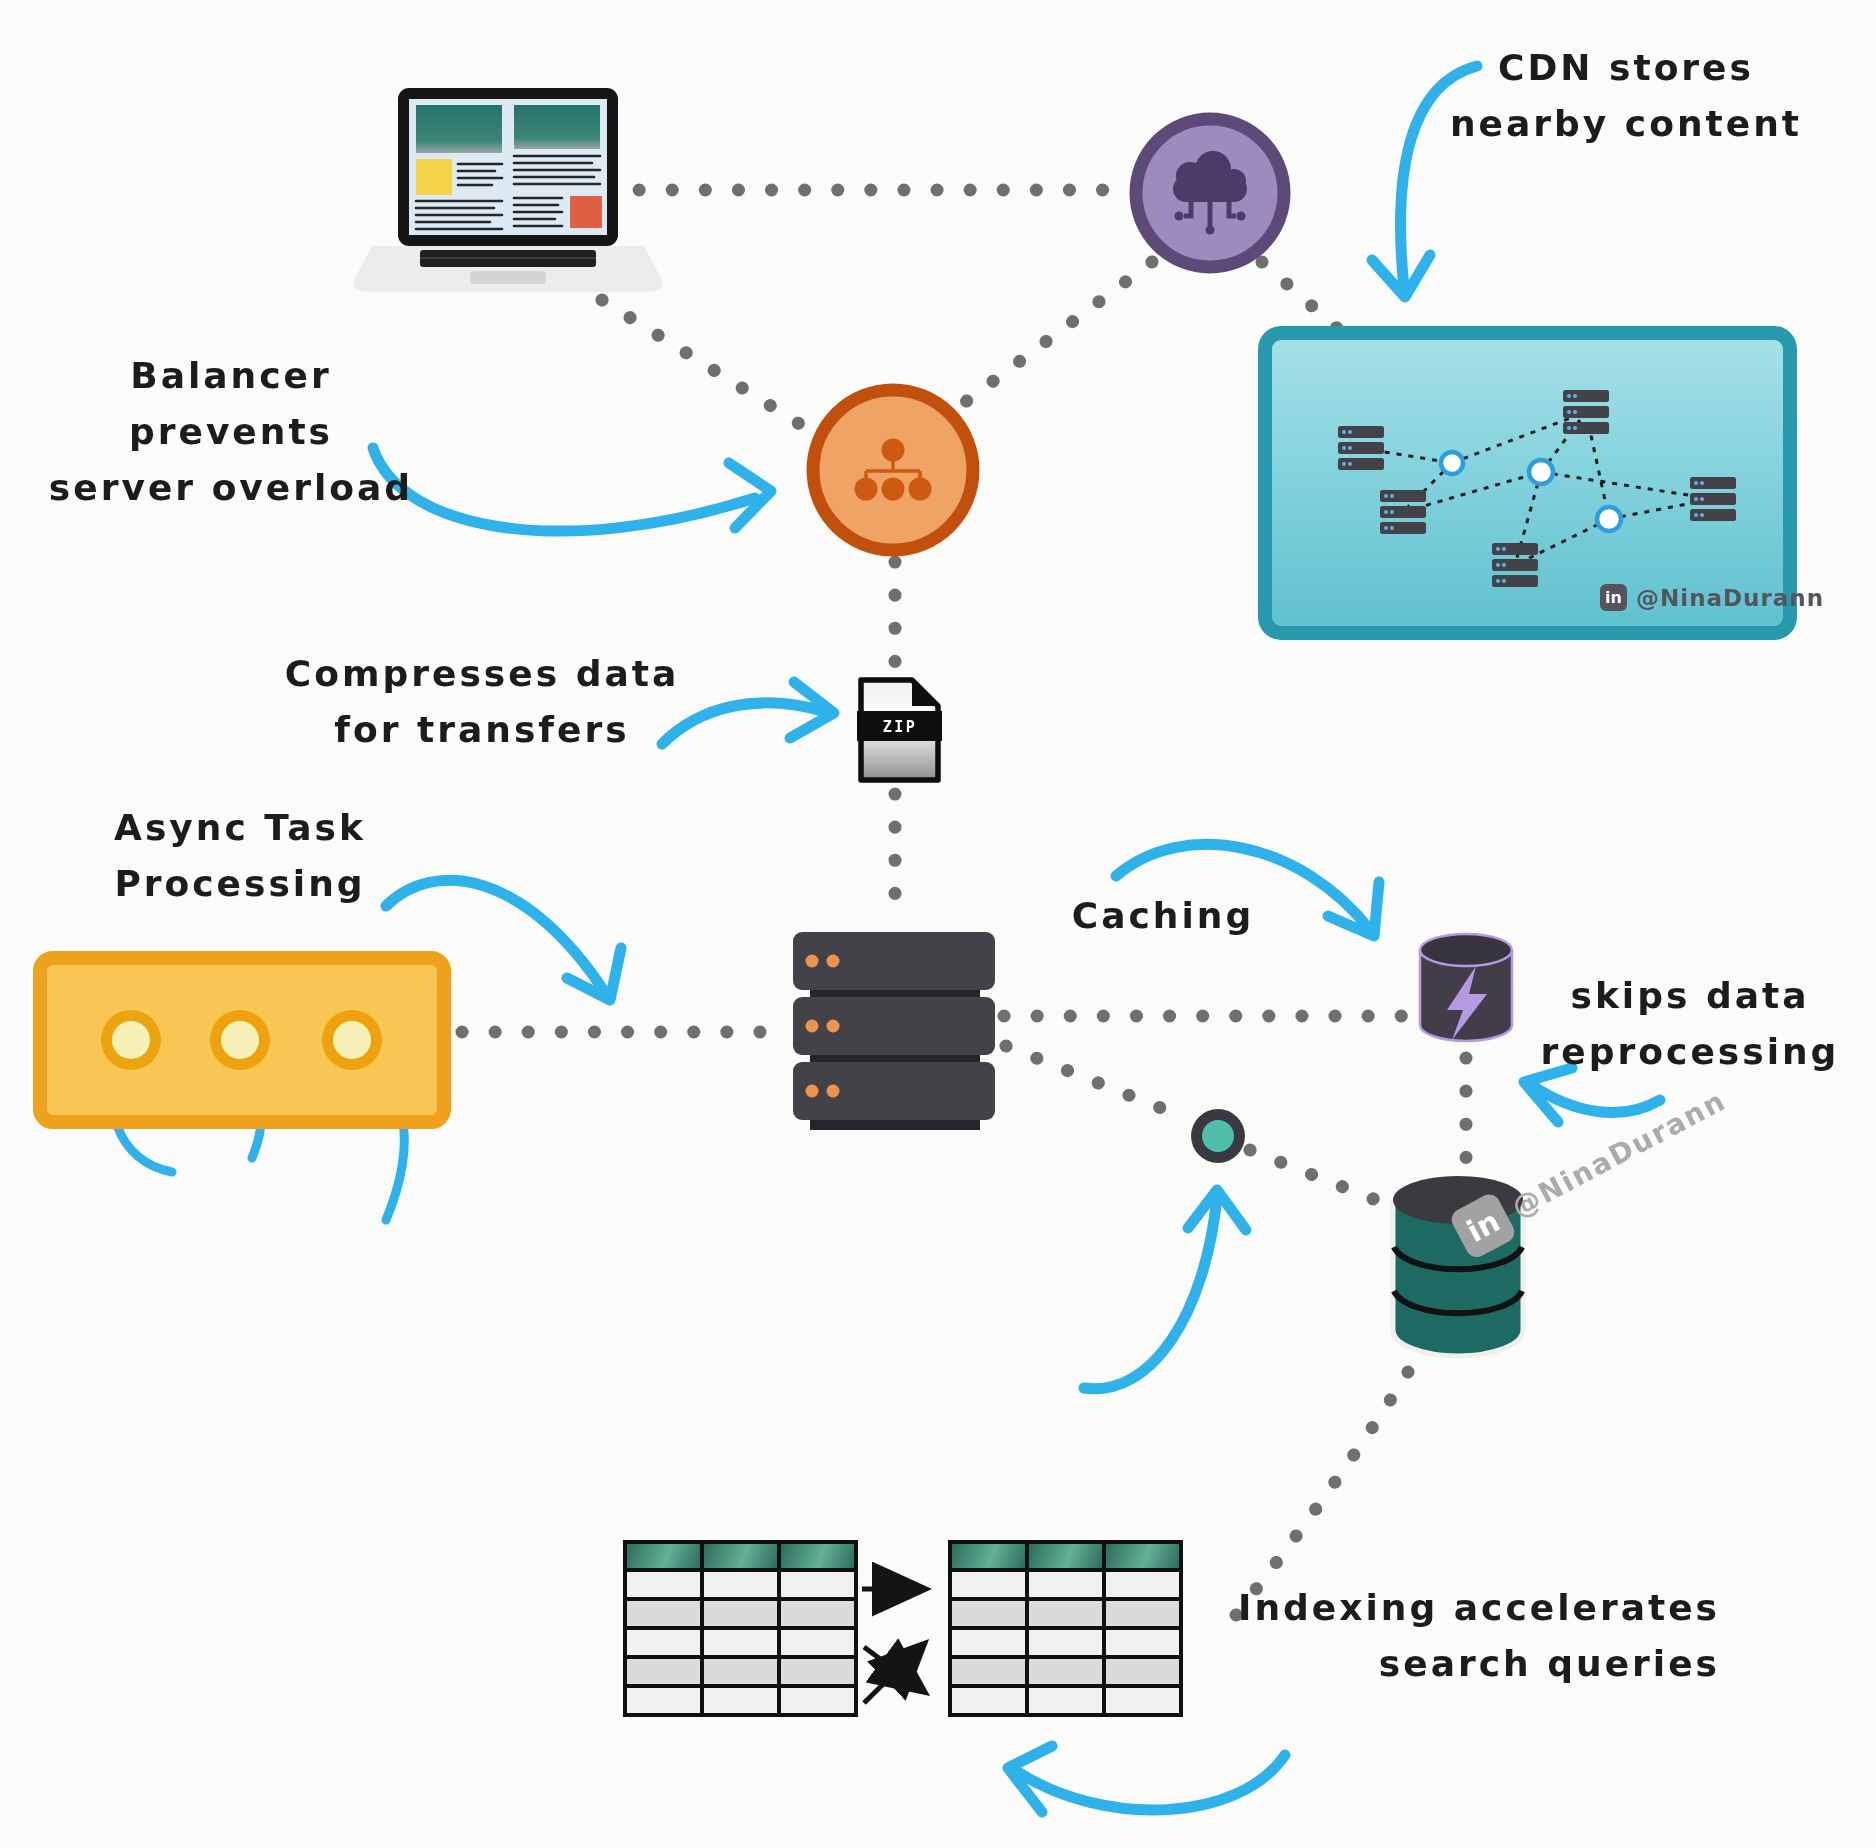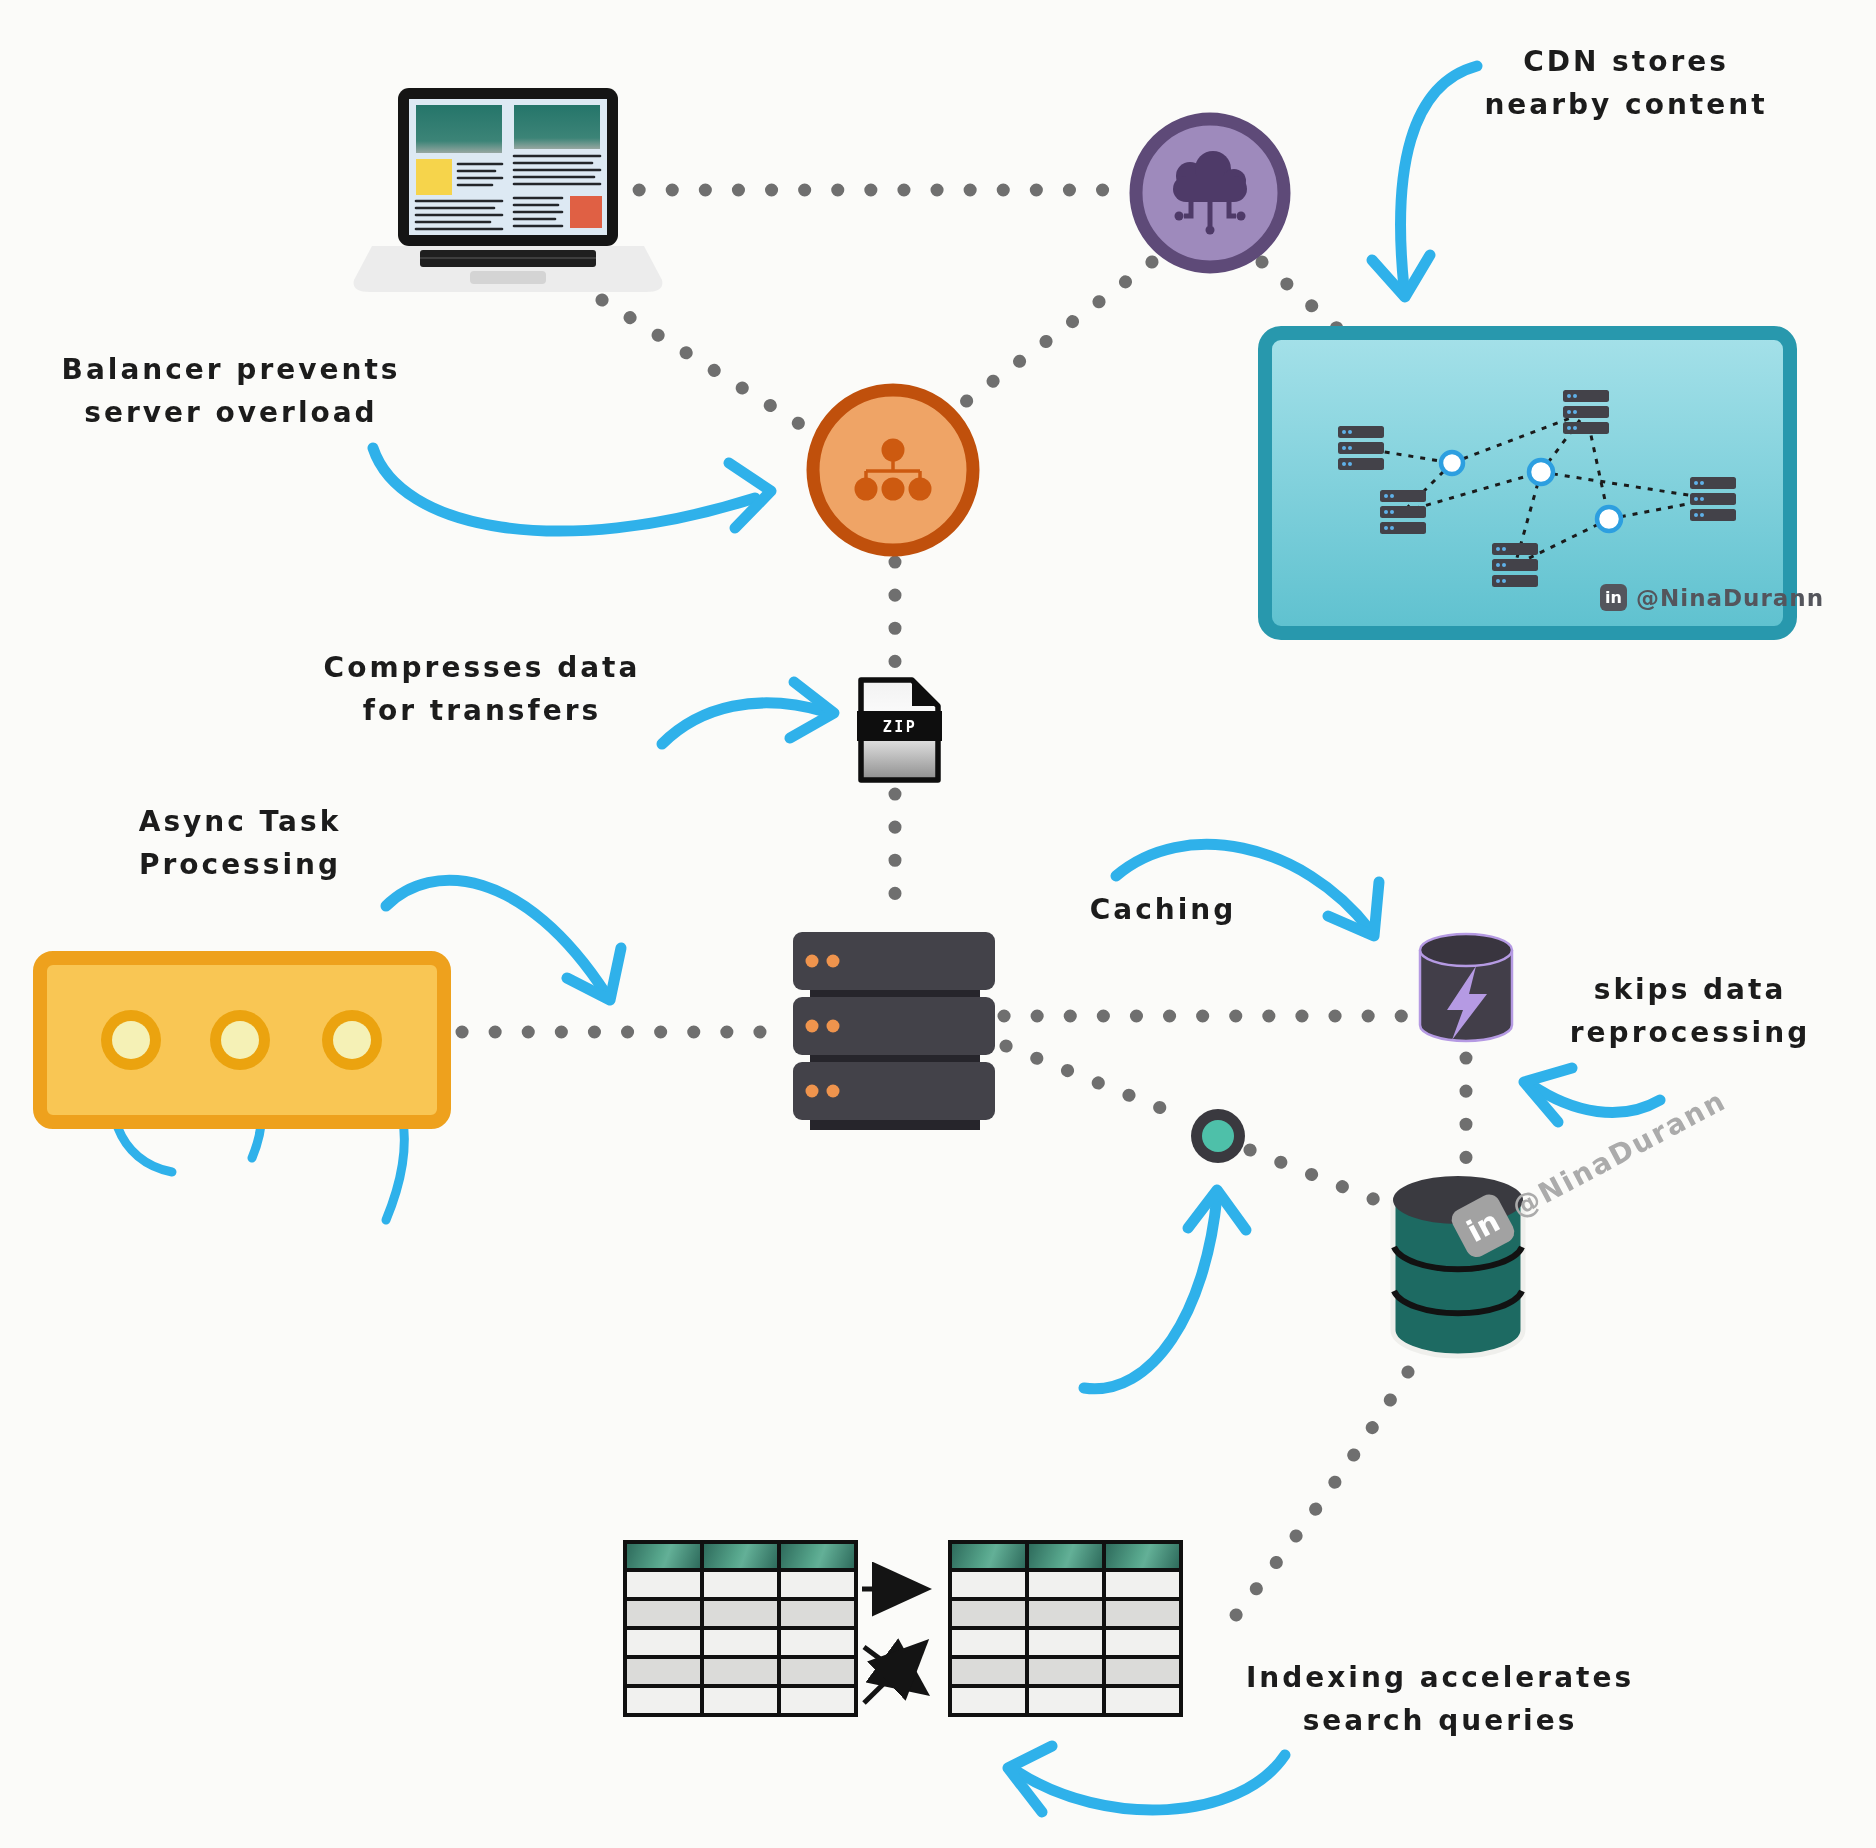--- a/index.html
+++ b/index.html
@@ -15,21 +15,21 @@
     --table-header-teal:#3b8271;
   }
   html,body{margin:0;padding:0;background:#fbfbf9;}
   #canvas{position:relative;width:1876px;height:1848px;background:#fbfbf9;overflow:hidden;
           font-family:"DejaVu Sans","Liberation Sans",sans-serif;}
   #wires{position:absolute;left:0;top:0;}
   .dots{fill:none;stroke:var(--dot-gray);stroke-width:13;stroke-linecap:round;stroke-dasharray:0.1 33;}
   .edash{fill:none;stroke:#1b1b1b;stroke-width:3;stroke-dasharray:5 7;}
   .barrow{fill:none;stroke:var(--arrow-blue);stroke-width:11;stroke-linecap:round;stroke-linejoin:round;}
   .warrow{fill:none;stroke:var(--arrow-blue);stroke-width:9;stroke-linecap:round;stroke-linejoin:round;}
-  .note{position:absolute;font-weight:600;font-size:28px;line-height:1.55;letter-spacing:3px;
+  .note{position:absolute;font-weight:600;font-size:36px;line-height:1.55;letter-spacing:3px;
         color:var(--text-dark);text-align:center;white-space:pre-line;}
   .wm{position:absolute;display:flex;align-items:center;gap:9px;}
   .wm .in-badge{display:flex;align-items:center;justify-content:center;background:#54555c;color:#fff;
         border-radius:6px;font-weight:bold;}
   .wm .wm-text{font-weight:bold;color:#54555c;letter-spacing:1px;}
   .wm-box .in-badge{width:27px;height:27px;font-size:16px;}
   .wm-box .wm-text{font-size:23px;}
   .wm-db{transform:rotate(-28deg);transform-origin:left center;}
   .wm-db .in-badge{width:52px;height:52px;font-size:30px;border-radius:11px;background:#a2a2a2;}
   .wm-db .wm-text{font-size:28px;color:#ababab;letter-spacing:2px;}
@@ -282,21 +282,21 @@
 nearby content</div>
   <div class="note" style="left:282px;top:646px;width:400px;">Compresses data
 for transfers</div>
   <div class="note" style="left:31px;top:348px;width:400px;">Balancer prevents
 server overload</div>
   <div class="note" style="left:60px;top:800px;width:360px;">Async Task
 Processing</div>
   <div class="note" style="left:1063px;top:888px;width:200px;">Caching</div>
   <div class="note" style="left:1525px;top:952px;width:330px;margin-top:16px;">skips data
 reprocessing</div>
-  <div class="note" style="left:1160px;top:1656px;width:560px;">Indexing accelerates
+  <div class="note" style="left:1160px;top:1580px;width:560px;text-align:right;">Indexing accelerates
 search queries</div>
 
   <div class="wm wm-box" style="left:1600px;top:584px;">
     <span class="in-badge">in</span>
     <span class="wm-text">@NinaDurann</span>
   </div>
   <div class="wm wm-db" style="left:1460px;top:1212px;">
     <span class="in-badge">in</span>
     <span class="wm-text">@NinaDurann</span>
   </div>

